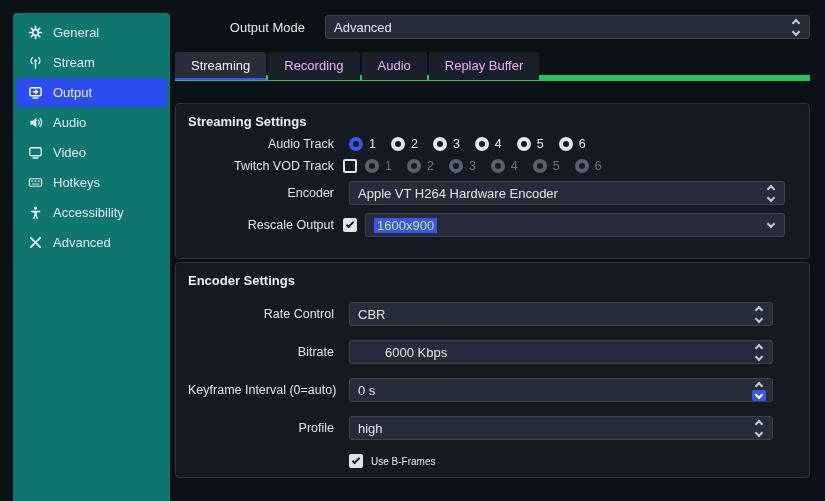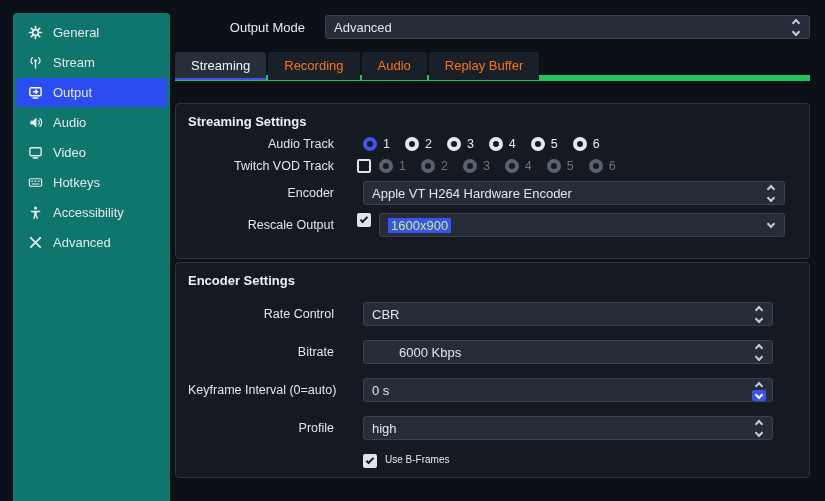--- a/index.html
+++ b/index.html
@@ -46,38 +46,38 @@
   .chev-btn.hl .chev-down, .chev-btn.hl .chev-up { border-color:#ffffff; }
   .sel-text { background:#3b54ed; color:#bef264; padding:1px 3px; border-radius:1px; }
 
   
   .tabbar {
     position:absolute; left:175px; top:52px; width:635px; height:29px;
     border-bottom:6px solid #22c55e; display:flex;
   }
   .tab {
     height:28px; line-height:28px; padding:0 16px; background:#1a202a;
-    margin-right:2px; border-radius:3px 3px 0 0; cursor:pointer; color:#f97316;
+    margin-right:2px; border-radius:3px 3px 0 0; cursor:pointer; color:#f0abfc;
   }
   .tab.active { background:#272e3a; color:#f2f4f7; box-shadow:inset 0 -2px 0 #4152e8; }
 
   
   .groupbox {
     position:absolute; left:175px; width:635px;
     background:#141922; border:1px solid #2b3240; border-radius:4px;
     padding:10px 12px;
   }
   #group-streaming { top:90px; height:156px;margin-top:13px; }
   #group-encoder { top:262px; height:216px; }
   .group-title { font-weight:bold; font-size:13px; margin-bottom:8px; color:#eef0f4; }
 
-  .form-row { display:flex; align-items:center; margin-bottom:8px;gap:14px; }
+  .form-row { display:flex; align-items:center; margin-bottom:8px; }
   .g2 .form-row { margin-bottom:14px; }
   .flabel { width:155px; text-align:right; padding-right:9px; white-space:nowrap; font-size:12.5px; color:#e2e5ea; flex:none; }
-  .fcontrol { flex:1; display:flex; align-items:flex-start; min-width:0; }
+  .fcontrol { flex:1; display:flex; align-items:center; min-width:0; }
   .fcontrol.pad { padding-left:6px; }
   .g1-wide { margin-right:12px; }
   .g2-wide { margin-right:24px; }
 
   
   .radio-group { display:flex; align-items:center; gap:0; }
   .radio-opt { display:flex; align-items:center; gap:6px; margin-right:15px; cursor:pointer; }
   .radio { width:14px; height:14px; border-radius:50%; border:4px solid #e4e7ec; background:transparent; flex:none; }
   .radio.checked { border-color:#3d55ef; }
   .radio.disabled { border-color:#59616e; }

